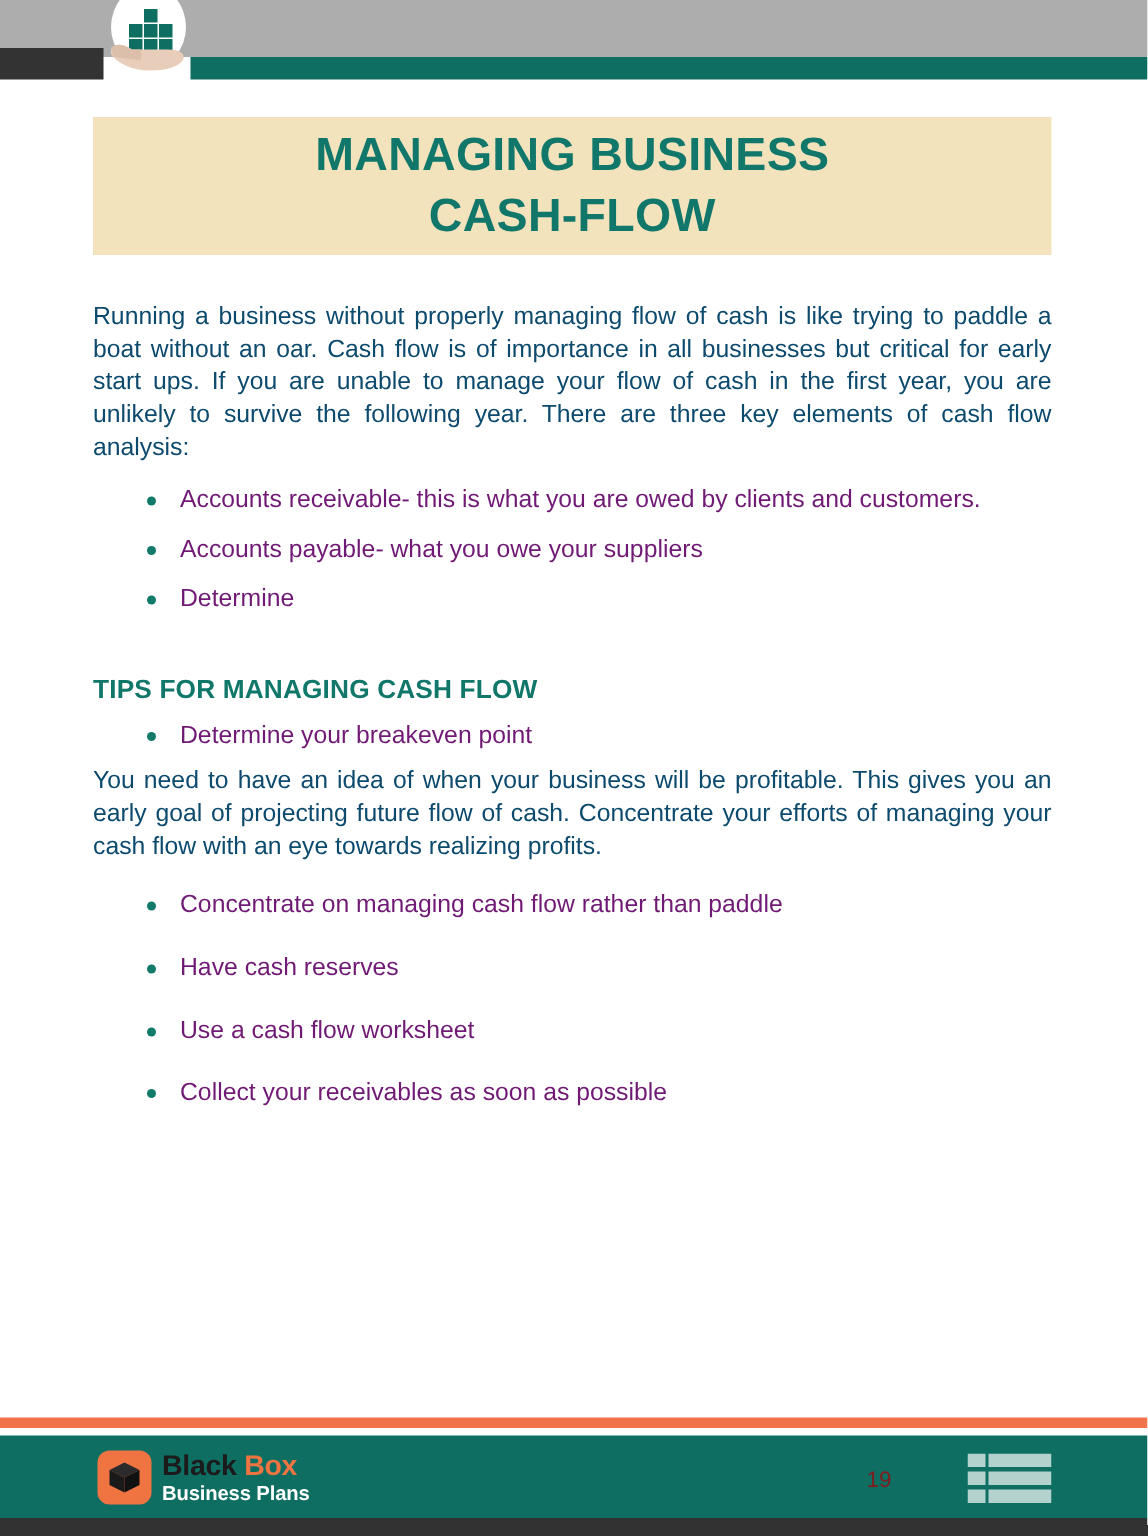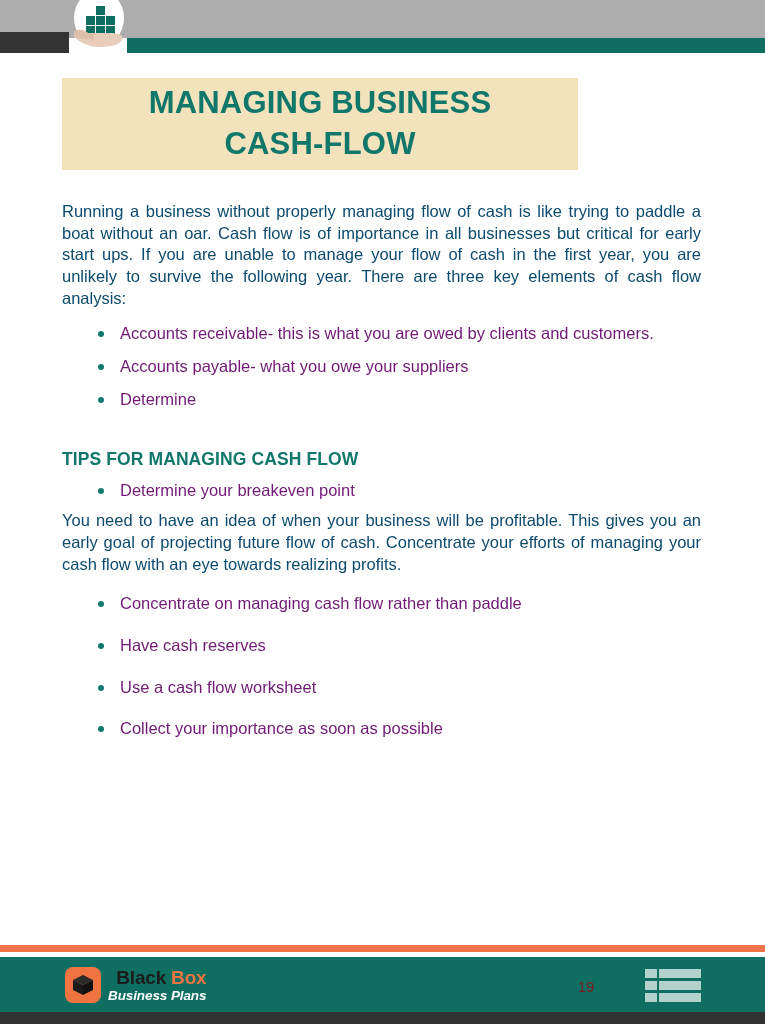--- a/index.html
+++ b/index.html
@@ -59,21 +59,21 @@
     left: 72px; top: -10px;
     width: 54px;
     height: 64px;
   }
   .header-logo svg { display: block; }
 
   
   .title-banner {
     position: absolute;
     left: 62px; top: 78px;
-    width: 516px;
+    width: 639px;
     height: 92px;
     background: #f2e3bd;
     display: flex;
     align-items: center;
     justify-content: center;
     text-align: center;
   }
   .title-text {
     color: #11776a;
     font-size: 31px;
@@ -185,32 +185,30 @@
     justify-content: center;
     margin-right: 7px;
     flex: none;
   }
   .bb-words { line-height: 1; }
   .bb-line1 {
     font-size: 19px;
     font-weight: bold;
     letter-spacing: -0.2px;
     font-family: "Liberation Sans", sans-serif;
-    text-align: right;
   }
   .bb-black { color: #1b1b1b; }
   .bb-box { color: #ef7442; }
   .bb-line2 {
     font-size: 13.5px;
     font-weight: bold;
     color: #ffffff;
     letter-spacing: -0.1px;
     margin-top: 2px;
     font-family: "Liberation Sans", sans-serif;
-    font-style: italic;
   }
 
   .page-number {
     position: absolute;
     left: 566px; top: 978px;
     width: 40px;
     text-align: center;
     color: #7f1d1d;
     font-size: 15px;
     font-family: "Liberation Sans", sans-serif;
@@ -308,21 +306,21 @@
       <li class="loose">
         <span class="dot"></span>
         <span>Have cash reserves</span>
       </li>
       <li class="loose">
         <span class="dot"></span>
         <span>Use a cash flow worksheet</span>
       </li>
       <li>
         <span class="dot"></span>
-        <span>Collect your importance as soon as possible</span>
+        <span>Collect your receivables as soon as possible</span>
       </li>
     </ul>
 
   </div>
 
   <div class="footer-orange"></div>
   <div class="footer"></div>
 
   <div class="bb-logo">
     <div class="bb-mark">

